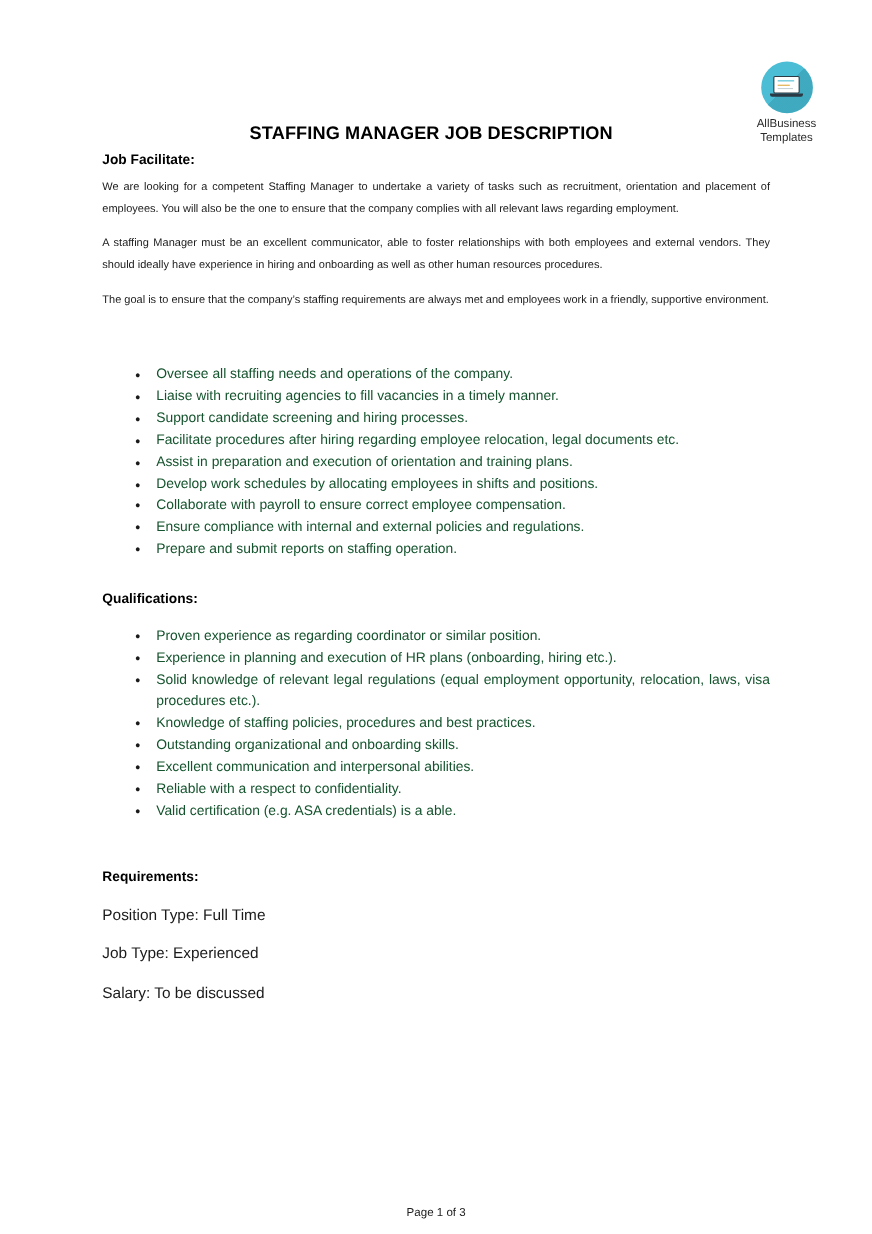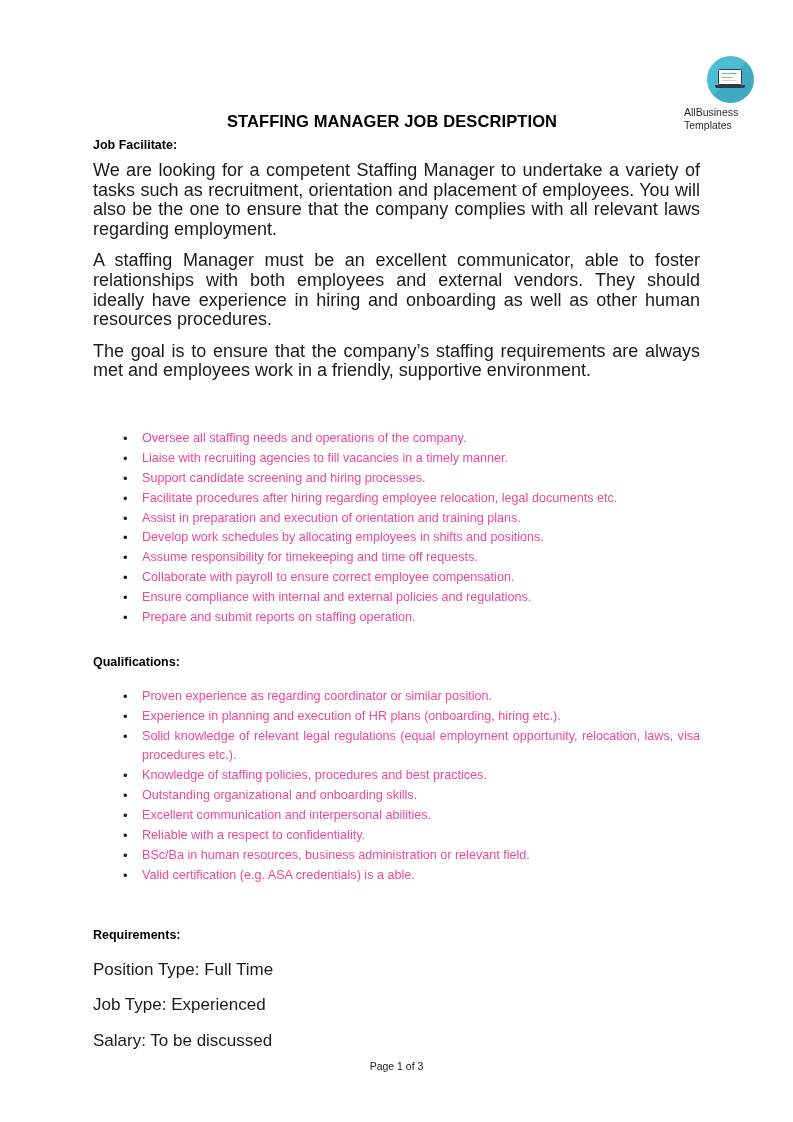--- a/index.html
+++ b/index.html
@@ -21,23 +21,24 @@
     position: absolute;
     top: 0; left: 0;
     width: 793px;
     height: 1122px;
     background: #ffffff;
   }
 
   
   .logo-block {
     position: absolute;
-    left: 684px;
+    left: 669px;
     top: 56px;
     width: 92px;
+    text-align: center;
   }
   .logo-mark {
     width: 47px;
     height: 47px;
     margin: 0 auto;
     border-radius: 50%;
     background: #4BBDD4;
     position: relative;
     overflow: hidden;
   }
@@ -110,67 +111,67 @@
   }
 
   .sec-head {
     font-size: 12.5px;
     font-weight: bold;
     margin: 0 0 9px 0;
     color: #000;
   }
 
   p.para {
-    font-size: 18px;
+    font-size: 10px;
     line-height: 19.6px;
     text-align: justify;
     margin: 0 0 12px 0;
     color: #1a1a1a;
   }
   p.para:last-child { margin-bottom: 0; }
 
   ul.bullets {
     list-style: none;
     margin: 0;
     padding: 0;
   }
   ul.bullets li {
     position: relative;
     font-size: 12.6px;
     line-height: 19.4px;
     padding-left: 49px;
     margin-bottom: 0.5px;
     text-align: justify;
-    color: #ec4899;
+    color: #14532d;
   }
   ul.bullets li::before {
     content: "\2022";
     position: absolute;
     left: 30px;
     top: 0;
     font-size: 13px;
     line-height: 19.4px;
     color: #1a1a1a;
   }
 
   .spacer-sm { height: 9px; }
   .spacer-md { height: 27px; }
   .spacer-lg { height: 42px; }
 
   .req-line {
-    font-size: 17px;
+    font-size: 14px;
     line-height: 19.6px;
     margin: 0 0 16px 0;
     color: #1a1a1a;
   }
 
   .page-footer {
     position: absolute;
     left: 0;
-    top: 1060px;
+    top: 1096px;
     width: 793px;
     text-align: center;
     font-size: 10.5px;
     color: #222;
   }
 </style>
 </head>
 <body>
 
 <div class="page">
@@ -206,39 +207,37 @@
     <div class="spacer-md"></div>
 
     <div class="spacer-sm"></div>
     <ul class="bullets">
       <li>Oversee all staffing needs and operations of the company.</li>
       <li>Liaise with recruiting agencies to fill vacancies in a timely manner.</li>
       <li>Support candidate screening and hiring processes.</li>
       <li>Facilitate procedures after hiring regarding employee relocation, legal documents etc.</li>
       <li>Assist in preparation and execution of orientation and training plans.</li>
       <li>Develop work schedules by allocating employees in shifts and positions.</li>
-      <li>Assume responsibility for timekeeping and time off requests.</li>
       <li>Collaborate with payroll to ensure correct employee compensation.</li>
       <li>Ensure compliance with internal and external policies and regulations.</li>
       <li>Prepare and submit reports on staffing operation.</li>
     </ul>
 
     <div class="spacer-md"></div>
 
     <div class="sec-head">Qualifications:</div>
     <div class="spacer-sm"></div>
     <ul class="bullets">
       <li>Proven experience as regarding coordinator or similar position.</li>
       <li>Experience in planning and execution of HR plans (onboarding, hiring etc.).</li>
       <li>Solid knowledge of relevant legal regulations (equal employment opportunity, relocation, laws, visa procedures etc.).</li>
       <li>Knowledge of staffing policies, procedures and best practices.</li>
       <li>Outstanding organizational and onboarding skills.</li>
       <li>Excellent communication and interpersonal abilities.</li>
       <li>Reliable with a respect to confidentiality.</li>
-      <li>BSc/Ba in human resources, business administration or relevant field.</li>
       <li>Valid certification (e.g. ASA credentials) is a able.</li>
     </ul>
 
     <div class="spacer-lg"></div>
 
     <div class="sec-head">Requirements:</div>
     <div class="spacer-sm"></div>
     <p class="req-line">Position Type: Full Time</p>
     <p class="req-line">Job Type: Experienced</p>
     <p class="req-line">Salary: To be discussed</p>

